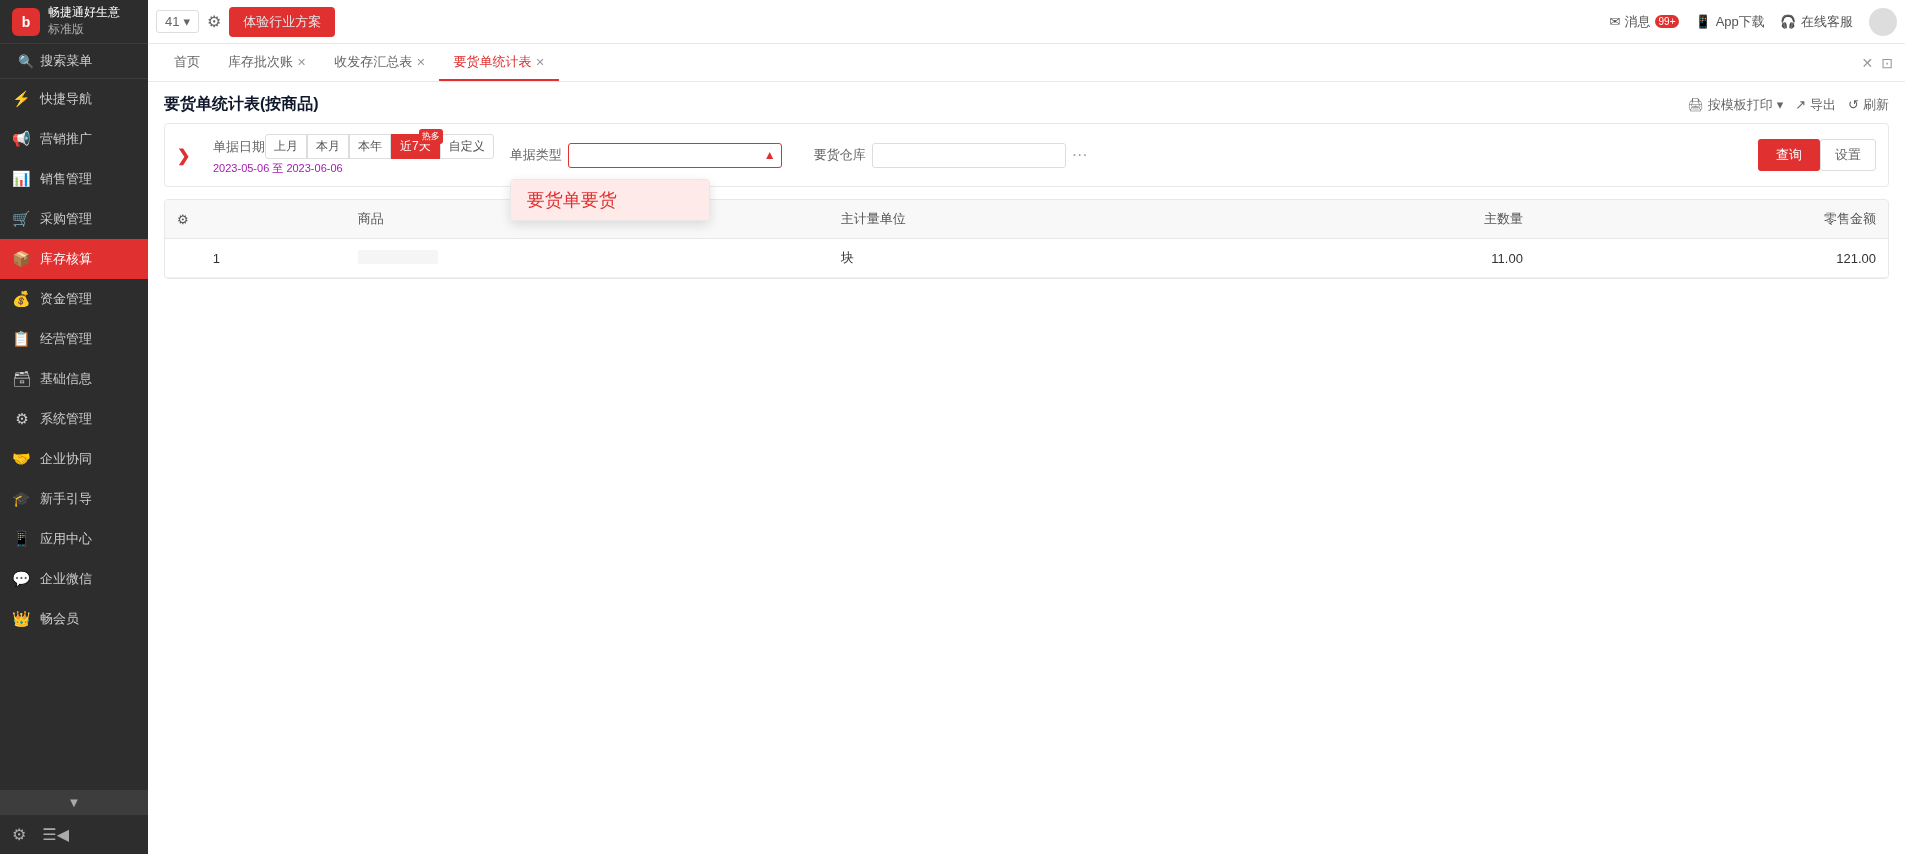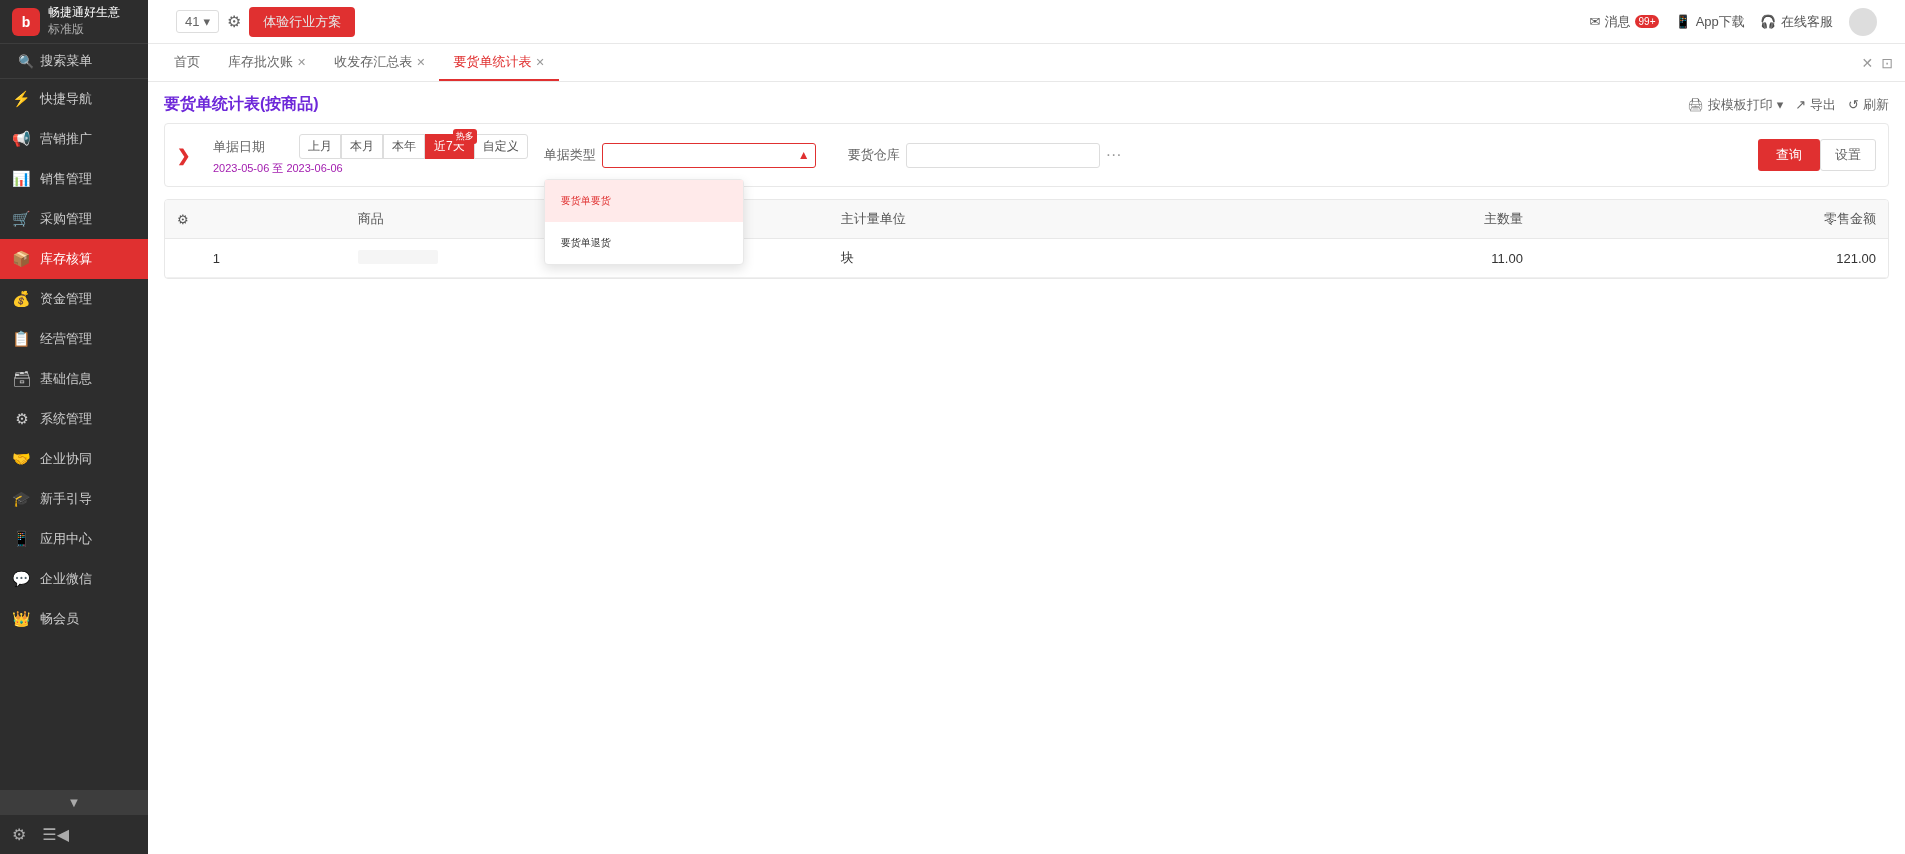--- a/index.html
+++ b/index.html
@@ -58,21 +58,21 @@
     .sidebar-footer {
       display: flex; padding: 10px 12px; border-top: 1px solid #3d3d3d; align-items: center; gap: 16px;
     }
     .sidebar-footer .icon { color: #aaa; cursor: pointer; font-size: 16px; }
 
     
     .main { flex: 1; display: flex; flex-direction: column; overflow: hidden; }
 
     
     .topbar {
-      height: 44px; background: white; display: flex; align-items: center; padding: 0 28px; gap: 12px;
+      height: 44px; background: white; display: flex; align-items: center; padding: 0 8px; gap: 12px;
       border-bottom: 1px solid #e8e8e8; flex-shrink: 0;
     }
     .topbar-left { display: flex; align-items: center; gap: 8px; flex: 1; }
     .topbar-company { color: #666; font-size: 13px; border: 1px solid #ddd; padding: 3px 8px; border-radius: 3px; display: flex; align-items: center; gap: 4px; cursor: pointer; }
     .topbar-settings { color: #666; cursor: pointer; font-size: 16px; }
     .btn-trial { background: #e03030; color: #e5e5e5; border: none; padding: 6px 14px; border-radius: 4px; cursor: pointer; font-size: 13px; }
 
     .topbar-right { display: flex; align-items: center; gap: 16px; }
     .topbar-icon-group { display: flex; align-items: center; gap: 4px; color: #555; cursor: pointer; font-size: 13px; }
     .badge { background: #e03030; color: white; font-size: 10px; padding: 1px 4px; border-radius: 8px; }
@@ -90,34 +90,34 @@
     .tabs-right { margin-left: auto; display: flex; align-items: center; gap: 8px; }
     .tab-window-btn { color: #999; cursor: pointer; font-size: 14px; }
 
     
     .page-content { flex: 1; overflow: auto; background: white; }
 
     
     .page-header {
       display: flex; align-items: center; justify-content: space-between; padding: 12px 16px 8px;
     }
-    .page-title { font-size: 16px; font-weight: 600; color: #6d28d9; }
+    .page-title { font-size: 16px; font-weight: 600; color: #0f172a; }
     .page-actions { display: flex; align-items: center; gap: 12px; }
     .action-link { color: #666; font-size: 13px; cursor: pointer; display: flex; align-items: center; gap: 4px; }
 
     
     .filter-bar {
       background: #fff; border: 1px solid #e8e8e8; margin: 0 16px 12px; border-radius: 4px; padding: 10px 12px; display: flex; align-items: center; gap: 16px; position: relative;
     }
     .filter-expand-btn { color: #e03030; cursor: pointer; font-size: 16px; font-weight: bold; width: 20px; }
     .filter-group { display: flex; align-items: center; }
     .filter-label { color: #666; font-size: 13px; white-space: nowrap; }
     .date-btns { display: flex; gap: 0; }
     .date-btn { padding: 3px 8px; font-size: 12px; color: #555; cursor: pointer; border: 1px solid #ddd; background: white; }
-    .date-btn:first-child { border-radius: 3px 0 0 3px; margin-left: 34px; }
+    .date-btn:first-child { border-radius: 3px 0 0 3px; }
     .date-btn:last-child { border-radius: 0 3px 3px 0; }
     .date-btn.hot { background: #e03030; color: white; border-color: #e03030; position: relative; }
     .date-range { font-size: 11px; color: #a21caf; margin-top: 2px; }
     .filter-date-group { display: flex; flex-direction: column; }
 
     .filter-type-group { display: flex; align-items: center; gap: 6px; position: relative; }
     .filter-select {
       border: 1px solid #e03030; padding: 4px 28px 4px 8px; border-radius: 3px; font-size: 13px; appearance: none;
       background: white; color: #333; cursor: pointer; min-width: 180px; position: relative;
     }
@@ -130,21 +130,21 @@
 
     .btn-query { background: #e03030; color: white; border: none; padding: 6px 18px; border-radius: 3px; cursor: pointer; font-size: 13px; }
     .btn-settings { background: white; color: #666; border: 1px solid #ddd; padding: 6px 14px; border-radius: 3px; cursor: pointer; font-size: 13px; }
     .filter-right-btns { margin-left: auto; display: flex; }
 
     
     .dropdown-overlay {
       position: absolute; top: 100%; left: 0; background: white; border: 1px solid #e8e8e8; border-radius: 4px; box-shadow: 0 4px 12px rgba(0,0,0,0.12); z-index: 100; min-width: 200px;
     }
     .dropdown-item {
-      padding: 14px 16px; cursor: pointer; font-size: 10px; color: #333;
+      padding: 8px 16px; cursor: pointer; font-size: 18px; color: #333;
     }
     .dropdown-item.selected { background: #ffeaea; color: #e03030; }
 
     
     .table-wrapper { margin: 0 16px; border: 1px solid #e8e8e8; border-radius: 4px; overflow: hidden; }
     table { width: 100%; border-collapse: collapse; }
     thead tr { background: #f8f8f8; }
     th { padding: 10px 12px; text-align: left; color: #555; font-size: 13px; font-weight: 500; border-bottom: 1px solid #e8e8e8; white-space: nowrap; }
     td { padding: 10px 12px; font-size: 13px; color: #333; border-bottom: 1px solid #f0f0f0; }
     .th-settings { width: 32px; text-align: center; }
@@ -338,21 +338,20 @@
 
       <div class="filter-type-group filter-type-dropdown">
         <span class="filter-label">单据类型</span>
         <div class="filter-select-wrapper">
           <input class="filter-select" type="text" value="" readonly="" style="cursor: pointer; min-width: 200px;">
           <span class="filter-select-arrow">▲</span>
         </div>
 
         <div class="dropdown-overlay dropdown-pos">
           <div class="dropdown-item selected">要货单要货</div>
-          <div class="dropdown-item">要货单退货</div>
         </div>
       </div>
 
       <div class="filter-warehouse-group">
         <span class="filter-label">要货仓库</span>
         <input class="filter-warehouse-input" type="text" value="" style="">
         <span class="filter-warehouse-more">···</span>
       </div>
 
       <div class="filter-right-btns">

